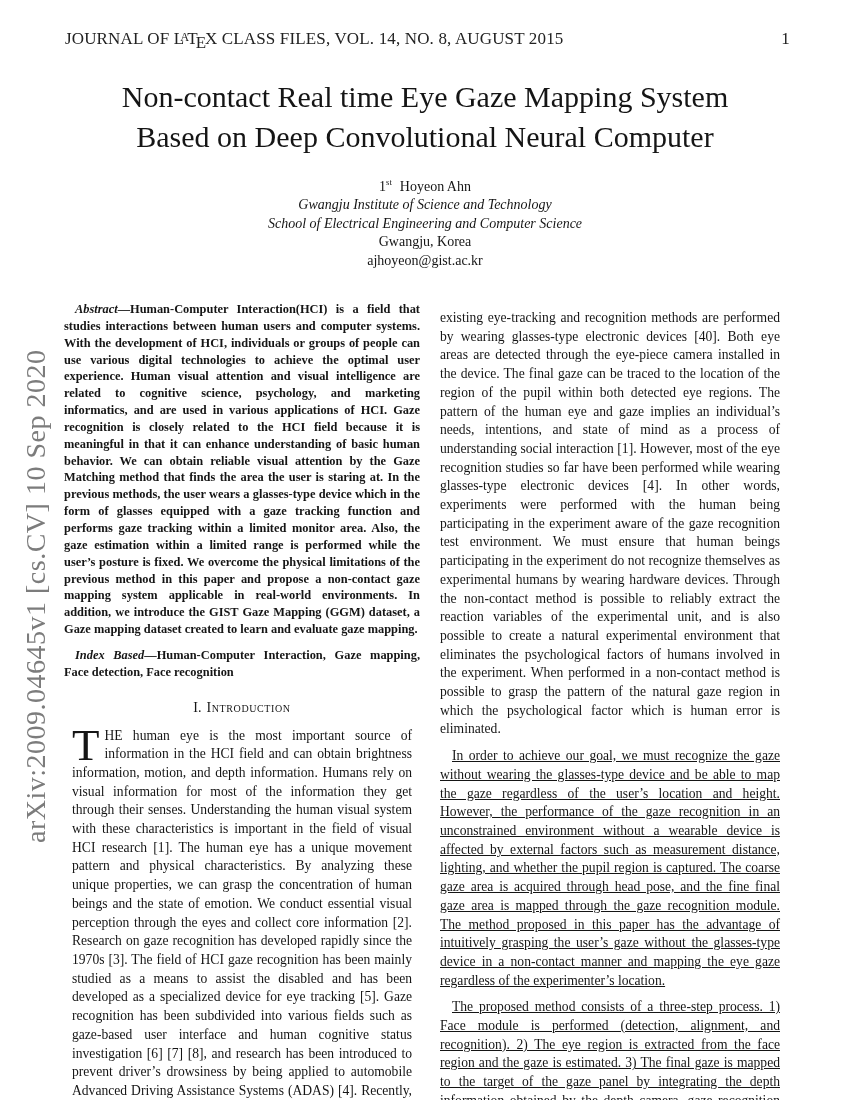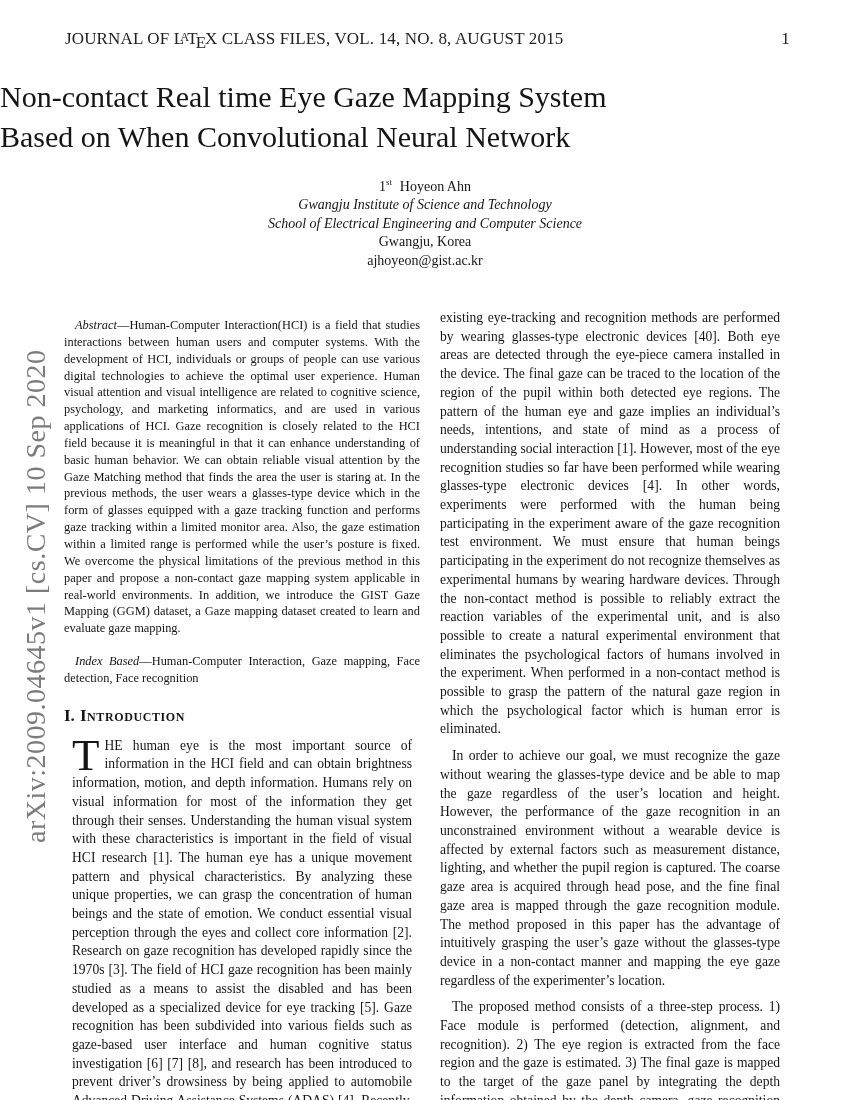--- a/index.html
+++ b/index.html
@@ -25,20 +25,21 @@
     color: #222;
   }
   .latex-a { font-size: 0.72em; vertical-align: 0.28em; margin-left: -0.32em; margin-right: -0.17em; }
   .latex-e { vertical-align: -0.22em; margin-left: -0.12em; margin-right: -0.08em; }
 
   
   .paper-title {
     position: absolute;
     top: 77px; left: 0;
     width: 100%;
+    text-align: center;
     font-size: 30px;
     line-height: 40px;
     font-weight: normal;
     margin: 0;
   }
 
   
   .author-block {
     position: absolute;
     top: 173px; left: 0;
@@ -69,42 +70,42 @@
   .col {
     position: absolute;
     top: 301px;
     width: 356px;
     text-align: justify;
   }
   .col-left  { left: 64px; }
   .col-right { left: 432px; }
 
   .abstract-par, .keywords-par {
-    font-weight: normal;
+    font-weight: bold;
     font-size: 12.4px;
     line-height: 16.85px;
-    margin: 16px 0 9px 0;
+    margin: 0 0 9px 0;
     text-indent: 11px;
   }
   .par-label { font-style: italic; }
 
   .sec-heading {
-    text-align: left;
-    font-size: 17px;
-    font-weight: bold;
+    text-align: center;
+    font-size: 14px;
+    font-weight: normal;
     margin: 19px 0 11px 0;
   }
   .sec-heading .sc { font-variant: small-caps; letter-spacing: 0.6px; margin-left: 5px; }
 
   .body-par {
     font-size: 13.6px;
     line-height: 18.7px;
     margin: 8px;
   }
-  .body-par.indent { text-indent: 12px; }
+  .body-par.indent { text-indent: 12px; text-decoration: underline; }
   .dropcap {
     float: left;
     font-size: 45px;
     line-height: 35px;
     padding: 1px 5px 0 0;
   }
 </style>
 </head>
 <body>
 
@@ -114,21 +115,21 @@
     <span>
       <span>JOURNAL OF </span><span><span>L</span><span class="latex-a">A</span><span>T</span><span class="latex-e">E</span><span>X</span></span><span> CLASS FILES, VOL. 14, NO. 8, AUGUST 2015</span>
     </span>
     <span>1</span>
   </div>
 
   <div class="watermark">arXiv:2009.04645v1  [cs.CV]  10 Sep 2020</div>
 
   <h1 class="paper-title">
     <span>Non-contact Real time Eye Gaze Mapping System</span><br>
-    <span>Based on When Convolutional Neural Network</span>
+    <span>Based on Deep Convolutional Neural Computer</span>
   </h1>
 
   <div class="author-block">
     <div class="author-name">
       <span>1</span><sup>st</sup><span class="nm">Hoyeon Ahn</span>
     </div>
     <div class="affil">Gwangju Institute of Science and Technology</div>
     <div class="affil">School of Electrical Engineering and Computer Science</div>
     <div>Gwangju, Korea</div>
     <div>ajhoyeon@gist.ac.kr</div>

